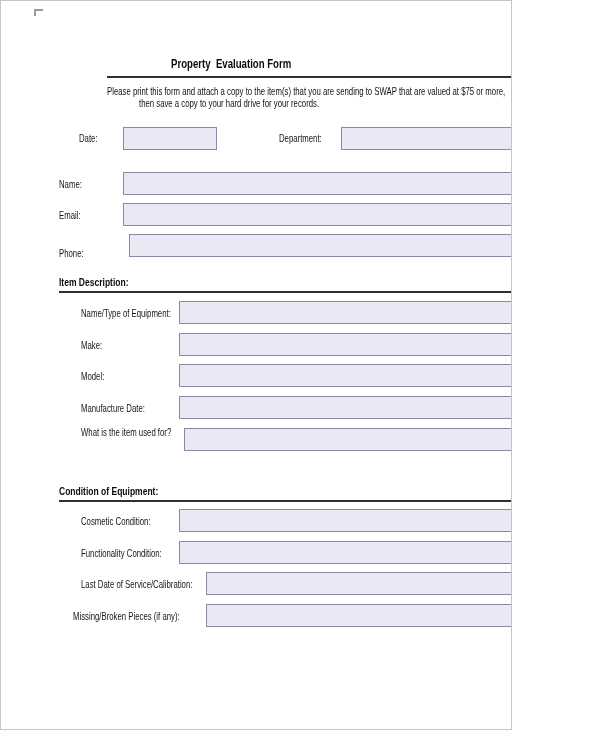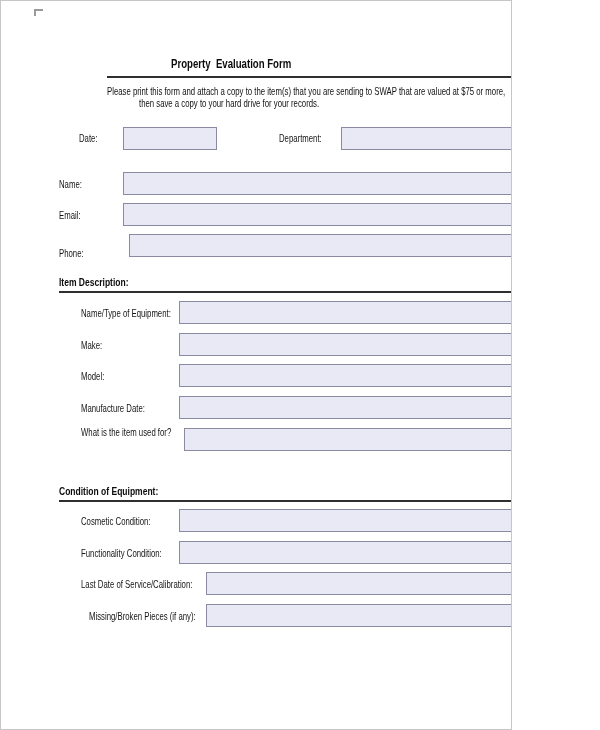--- a/index.html
+++ b/index.html
@@ -137,18 +137,18 @@
   <div class="lbl" style="left:80px;top:546px;">
     <span class="c">Functionality Condition:</span>
   </div>
   <input type="text" class="field f-func" value="" style="">
 
   <div class="lbl" style="left:80px;top:577px;">
     <span class="c">Last Date of Service/Calibration:</span>
   </div>
   <input type="text" class="field f-service" value="" style="">
 
-  <div class="lbl" style="left:88px;top:609px;">
+  <div class="lbl" style="left:72px;top:609px;">
     <span class="c">Missing/Broken Pieces (if any):</span>
   </div>
   <input type="text" class="field f-missing" value="" style="">
 
 </div>
 
 </body></html>

